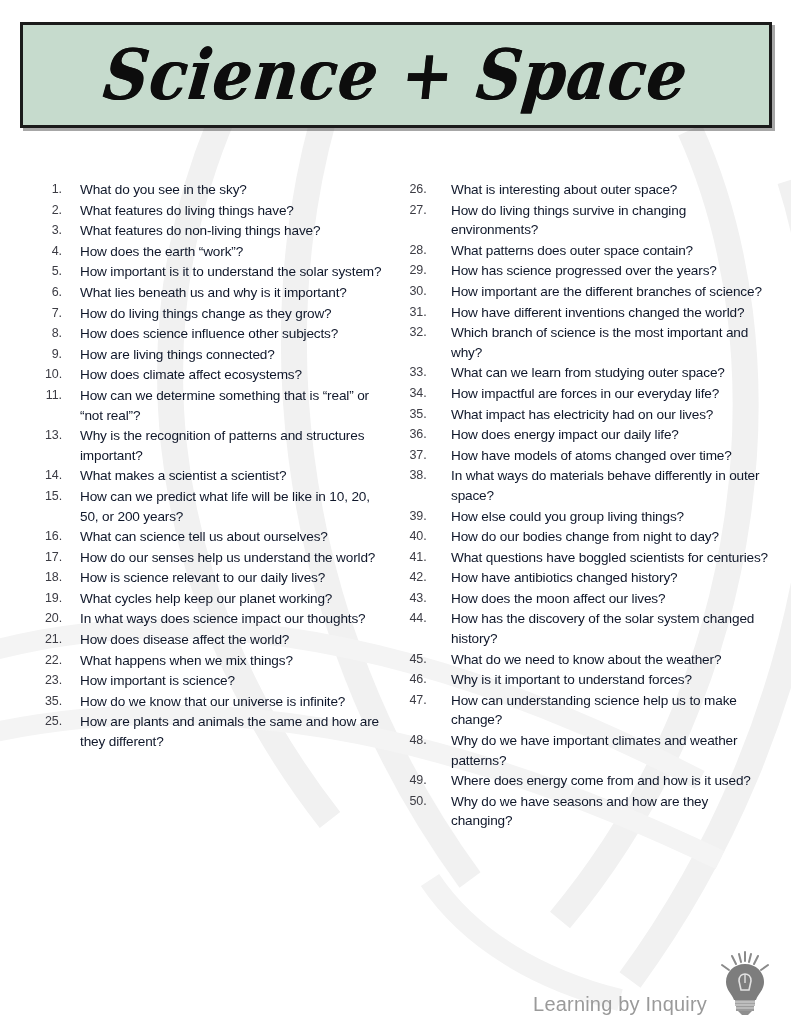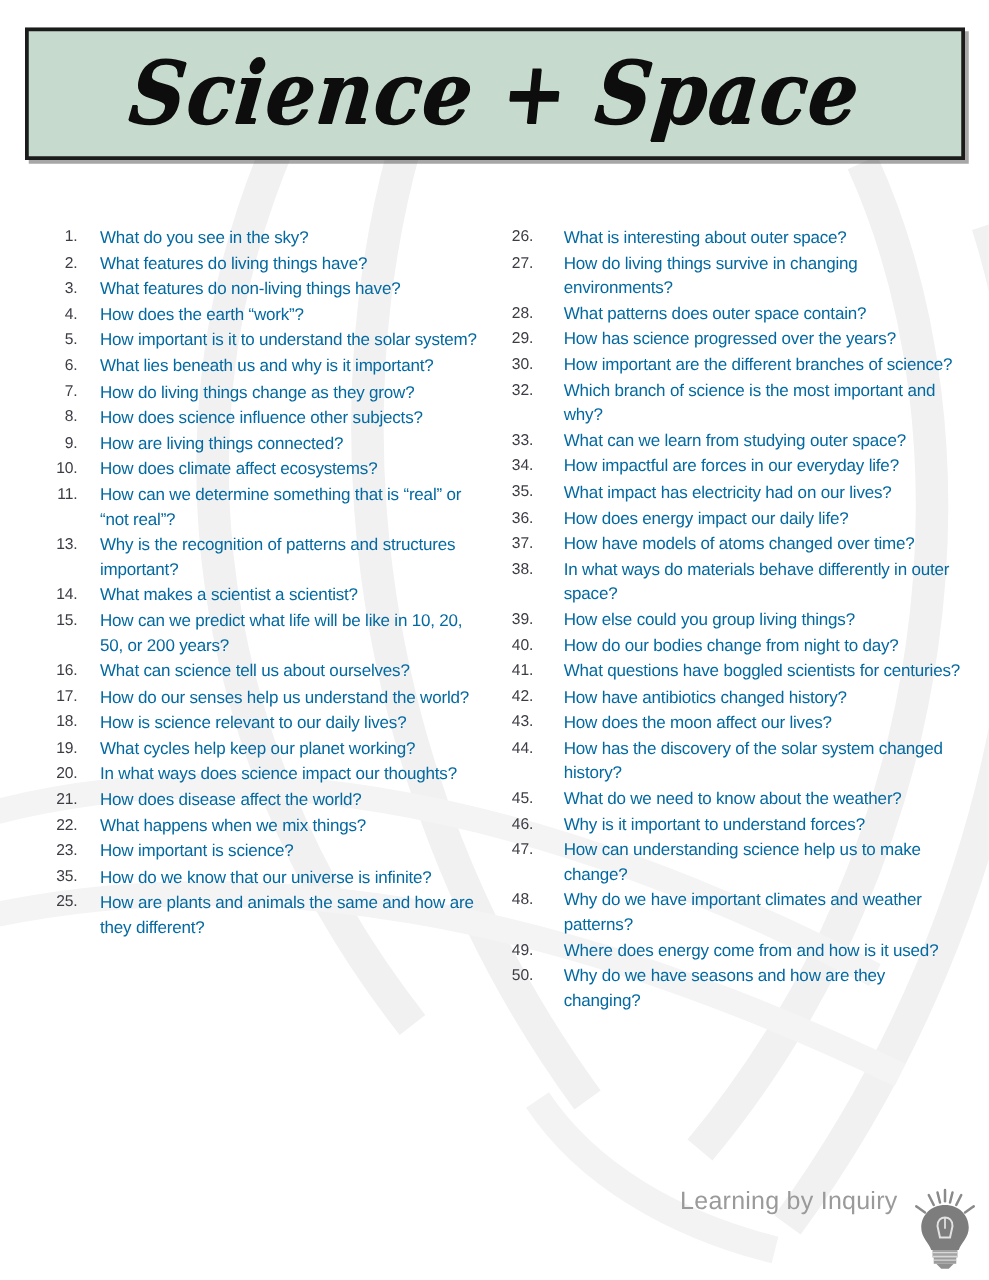--- a/index.html
+++ b/index.html
@@ -90,33 +90,33 @@
     line-height: 19.6px;
     color: #3c3c44;
     letter-spacing: -0.1px;
   }
   #column-left .q-num { width: 26px; }
   #column-right .q-num { width: 30px; text-align: center; }
   .q-text {
     flex: 1 1 auto;
     font-size: 13.6px;
     line-height: 19.6px;
-    color: #0369a1;
+    color: #0f172a;
     letter-spacing: -0.15px;
   }
   #column-left .q-text { padding-left: 18px; }
   #column-right .q-text { padding-left: 18px; }
 
   
   #footer {
     position: absolute;
-    right: 7px;
+    right: 18px;
     bottom: 8px;
     display: flex;
-    align-items: flex-start;
+    align-items: flex-end;
     z-index: 3;
   }
   #footer-text {
     font-size: 20px;
     color: #9a9a9a;
     letter-spacing: 0.2px;
     padding-right: 10px;
   }
   #bulb-icon {
     width: 56px;
@@ -259,20 +259,24 @@
         <div class="q-num">28.</div>
         <div class="q-text">What patterns does outer space contain?</div>
       </div>
       <div class="q-item">
         <div class="q-num">29.</div>
         <div class="q-text">How has science progressed over the years?</div>
       </div>
       <div class="q-item">
         <div class="q-num">30.</div>
         <div class="q-text">How important are the different branches of science?</div>
+      </div>
+      <div class="q-item">
+        <div class="q-num">31.</div>
+        <div class="q-text">How have different inventions changed the world?</div>
       </div>
       <div class="q-item">
         <div class="q-num">32.</div>
         <div class="q-text">Which branch of science is the most important and why?</div>
       </div>
       <div class="q-item">
         <div class="q-num">33.</div>
         <div class="q-text">What can we learn from studying outer space?</div>
       </div>
       <div class="q-item">

